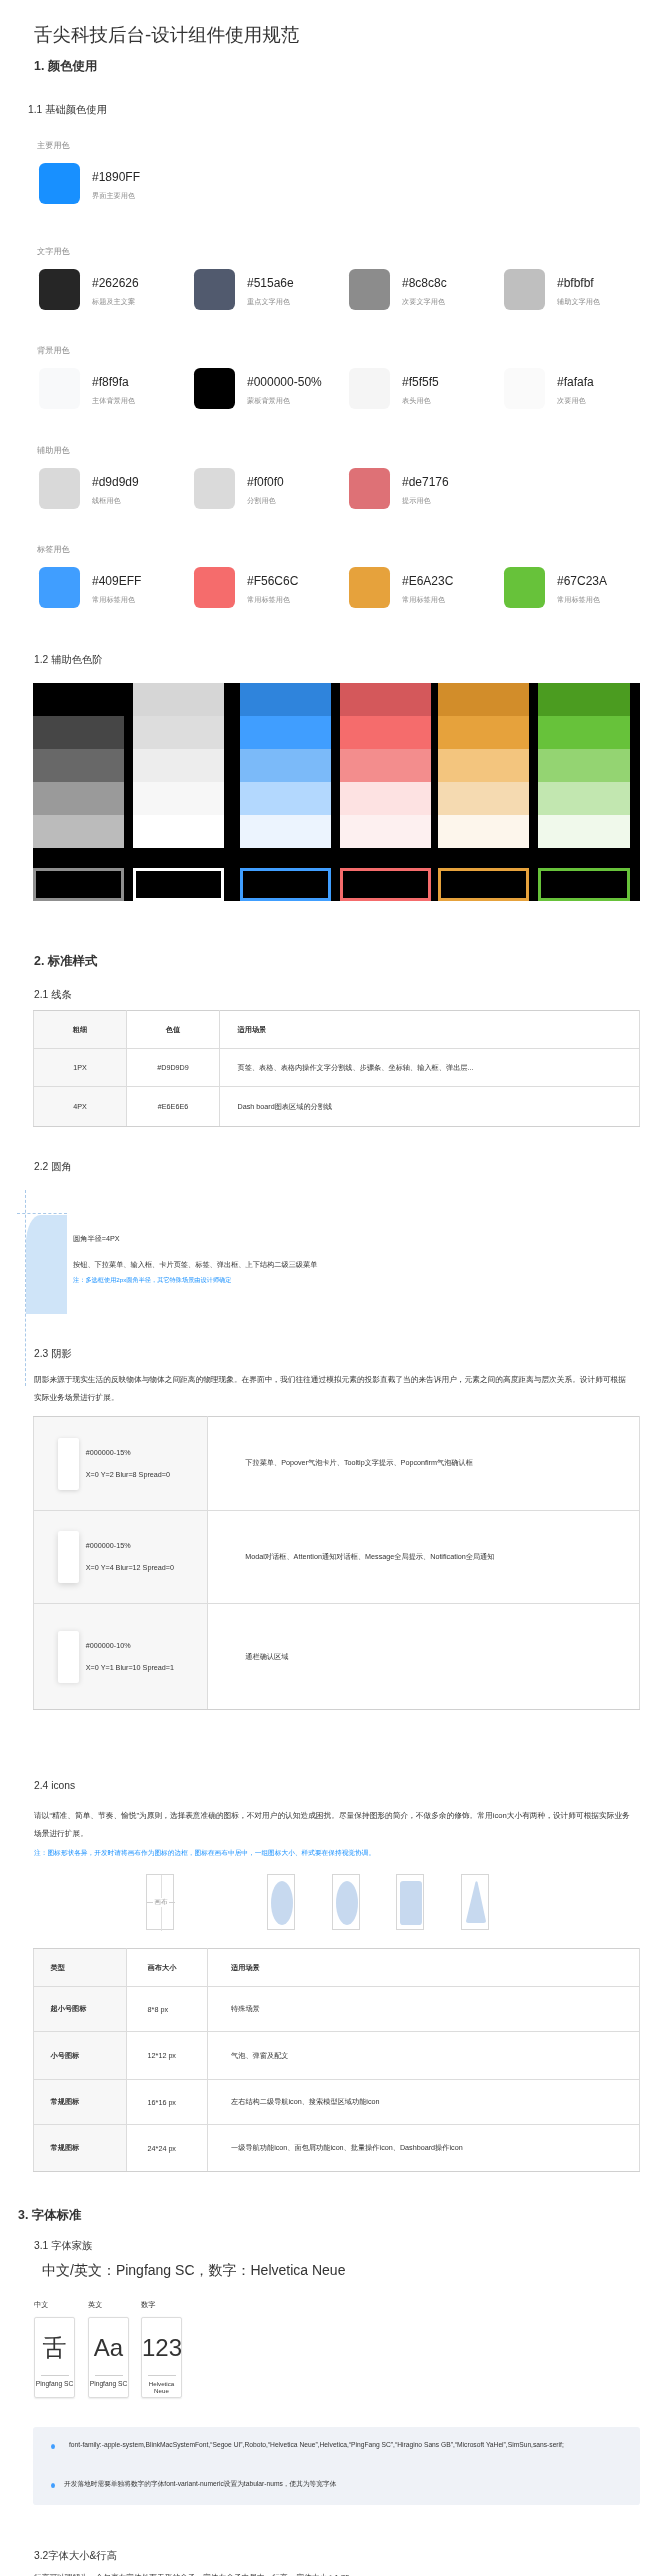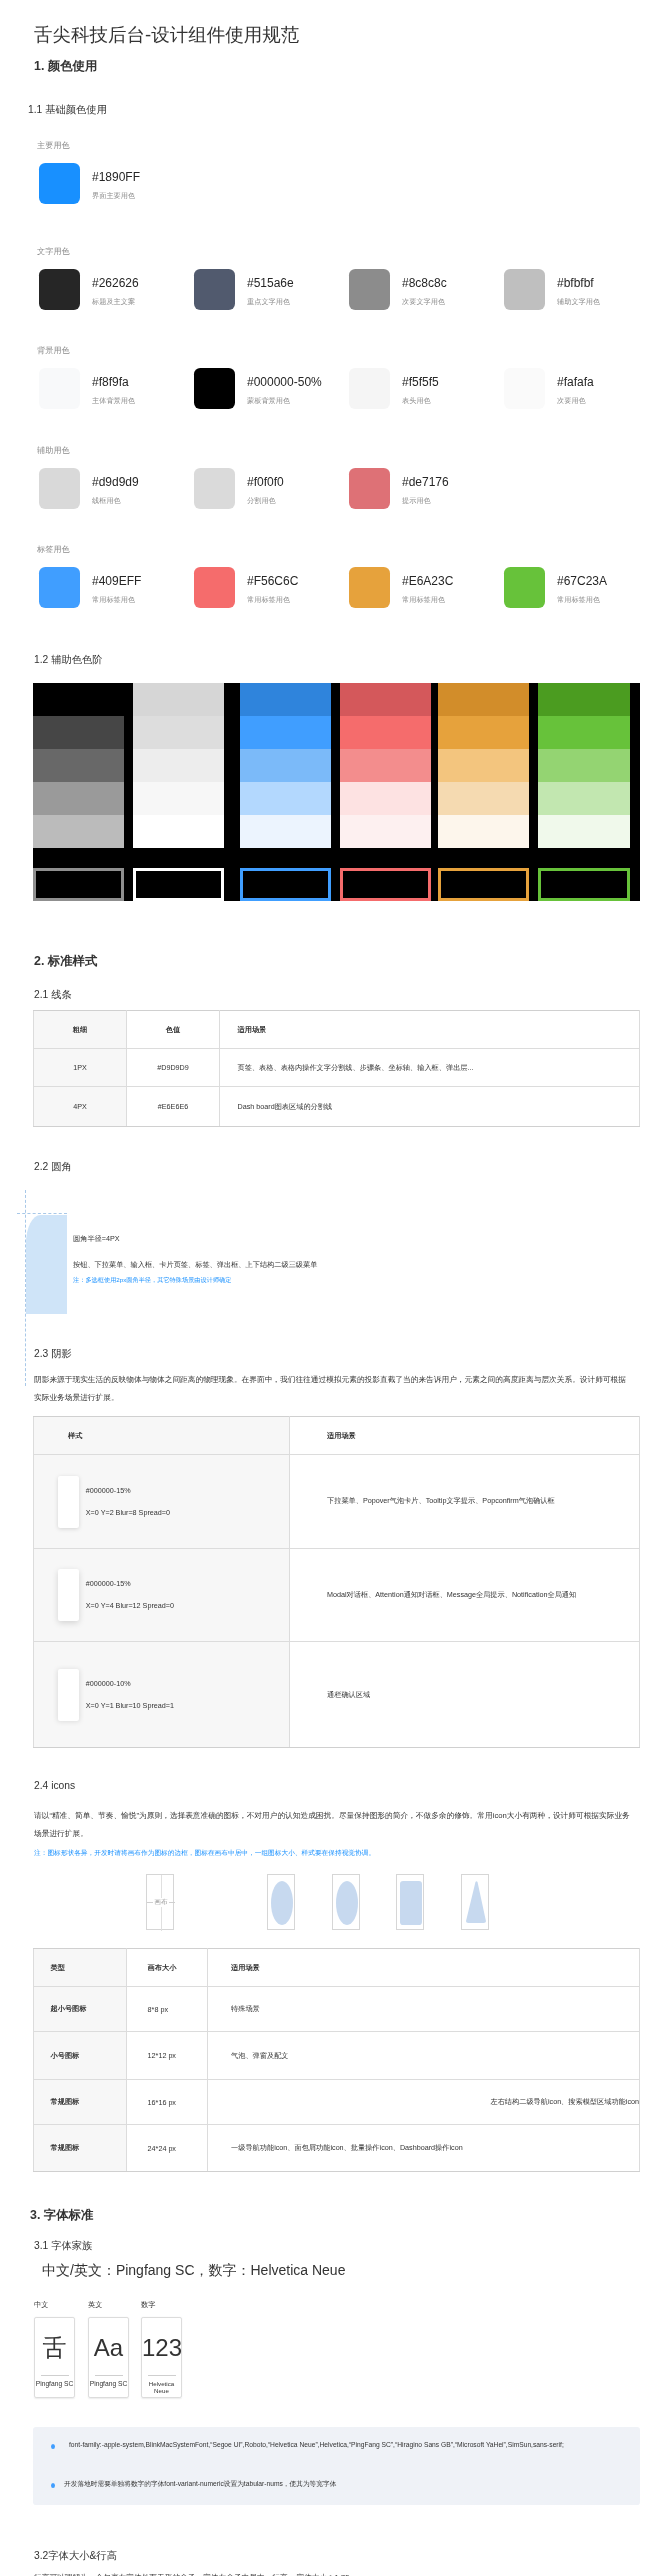--- a/index.html
+++ b/index.html
@@ -162,24 +162,20 @@
 <div class="abs" style="left:26px;top:1215px;width:41px;height:99px;background:#cfe4f8;border-top-left-radius:14.4px 28px;"></div>
 <div class="abs" style="left:73px;top:1234px;font-size:7.2px;color:#333;">圆角半径=4PX</div>
 <div class="abs" style="left:73px;top:1260px;font-size:7.2px;color:#333;">按钮、下拉菜单、输入框、卡片页签、标签、弹出框、上下结构二级三级菜单</div>
 <div class="note" style="left:73px;top:1276px;font-size:6.2px;">注：多选框使用2px圆角半径，其它特殊场景由设计师确定</div>
 
 <div class="abs h3" style="left:34px;top:1347px;">2.3 阴影</div>
 <div class="para" style="left:34px;top:1371px;width:598px;">阴影来源于现实生活的反映物体与物体之间距离的物理现象。在界面中，我们往往通过模拟元素的投影直截了当的来告诉用户，元素之间的高度距离与层次关系。设计师可根据实际业务场景进行扩展。</div>
 
 <table class="tbl" style="left:33px;top:1416px;width:607px;">
   <tbody>
-      <tr style="height:38px;">
-    <td class="gray" style="width:256px;padding-left:34px;font-weight:600;">样式</td>
-    <td style="padding-left:37px;font-weight:600;">适用场景</td>
-  </tr>
   <tr style="height:94px;">
     <td class="gray" style="padding-left:24px;">
       <span class="shadow-card" style="box-shadow:0 1px 4.1px rgba(0,0,0,0.15);"></span>
       <span style="display:inline-block;vertical-align:middle;margin-left:5.2px;font-size:7.2px;line-height:21.6px;">
         <span style="display:block;">#000000-15%</span>
         <span style="display:block;">X=0  Y=2  Blur=8  Spread=0</span>
       </span>
     </td>
     <td style="padding-left:37px;padding-right:72px;line-height:20.6px;">下拉菜单、Popover气泡卡片、Tooltip文字提示、Popconfirm气泡确认框</td>
   </tr>
@@ -243,31 +239,31 @@
     <td style="padding-left:23px;">特殊场景</td>
   </tr>
   <tr style="height:48px;">
     <td class="gray" style="padding-left:16.5px;font-weight:600;">小号图标</td>
     <td style="padding-left:20.6px;">12*12 px</td>
     <td style="padding-left:23px;">气泡、弹窗及配文</td>
   </tr>
   <tr style="height:45px;">
     <td class="gray" style="padding-left:16.5px;font-weight:600;">常规图标</td>
     <td style="padding-left:20.6px;">16*16 px</td>
-    <td style="padding-left:23px;text-align:right;">左右结构二级导航icon、搜索模型区域功能icon</td>
+    <td style="padding-left:23px;">左右结构二级导航icon、搜索模型区域功能icon</td>
   </tr>
   <tr style="height:47px;">
     <td class="gray" style="padding-left:16.5px;font-weight:600;">常规图标</td>
     <td style="padding-left:20.6px;">24*24 px</td>
     <td style="padding-left:23px;">一级导航功能icon、面包屑功能icon、批量操作icon、Dashboard操作icon</td>
   </tr>
 </tbody>
   </table>
 
-<div class="abs h2" style="left:30px;top:2207px;">3. 字体标准</div>
+<div class="abs h2" style="left:18px;top:2207px;">3. 字体标准</div>
 <div class="abs h3" style="left:34px;top:2239px;">3.1 字体家族</div>
 <div class="abs" style="left:42px;top:2262px;font-size:14px;color:#333;">中文/英文：Pingfang SC，数字：Helvetica Neue</div>
 
 <div class="abs" style="left:34px;top:2300px;font-size:7.2px;color:#333;">中文</div>
 <div class="abs" style="left:88px;top:2300px;font-size:7.2px;color:#333;">英文</div>
 <div class="abs" style="left:141px;top:2300px;font-size:7.2px;color:#333;">数字</div>
 
 <div class="font-card" style="left:34px;top:2317px;">
   <div class="glyph">舌</div>
   <div class="sep"></div>

